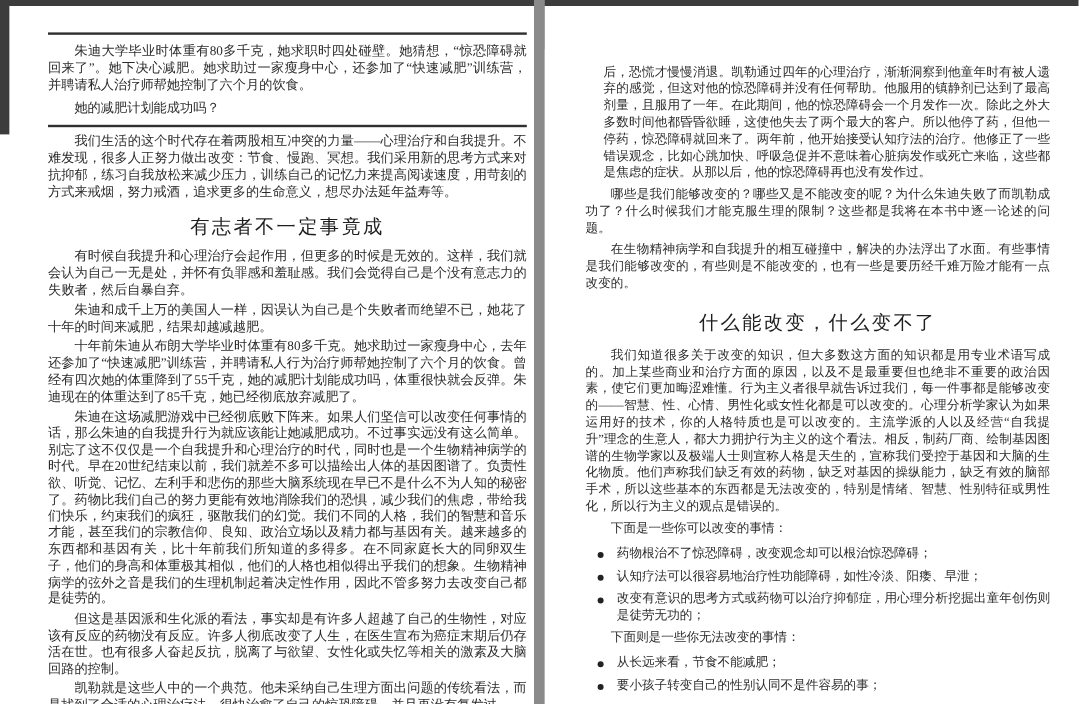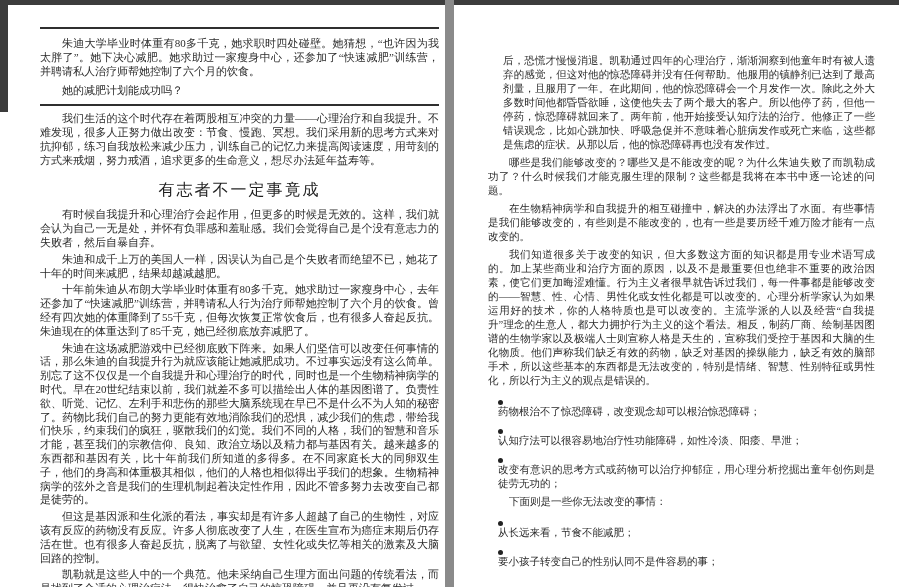--- a/index.html
+++ b/index.html
@@ -29,66 +29,68 @@
 
   h2.section-heading {
     font-size:16px; font-weight:normal; color:#1e1e1e; text-align:center;
     letter-spacing:2px; margin:13px 0 8px 0; line-height:20px;
   }
   .page-right h2.section-heading { margin:16px 0 10px 0; }
   .quote-cont { padding-left:15px; text-indent:0; margin-top:0; }
 
   .list-intro { margin-top:8px; }
   ul.change-list { list-style:none; margin:7px 0 0 0; padding:0 0 0 10px; }
-  ul.change-list li { display:flex; align-items:flex-start; margin-top:5px;flex-direction:column; }
+  ul.change-list li { display:flex; align-items:flex-start; margin-top:5px; }
   .dot {
     flex:0 0 auto; width:5px; height:5px; border-radius:50%;
     background:#222; margin:5px 11px 0 0;
   }
   .li-text { text-align:justify; }
 </style>
 </head>
 <body>
 
 <div class="stage">
 
   <div class="edge-top"></div>
   <div class="edge-left"></div>
   <div class="gutter"></div>
 
   <div class="page page-left">
 
     <div class="excerpt-box">
-      <p>朱迪大学毕业时体重有80多千克，她求职时四处碰壁。她猜想，“也许因为我太胖了”。她下决心减肥。她求助过一家瘦身中心，还参加了“快速减肥”训练营，并聘请私人治疗师帮她控制了六个月的饮食。</p>
+      <p>朱迪大学毕业时体重有80多千克，她求职时四处碰壁。她猜想，“惊恐障碍就回来了”。她下决心减肥。她求助过一家瘦身中心，还参加了“快速减肥”训练营，并聘请私人治疗师帮她控制了六个月的饮食。</p>
       <p class="question">她的减肥计划能成功吗？</p>
     </div>
 
     <p>我们生活的这个时代存在着两股相互冲突的力量——心理治疗和自我提升。不难发现，很多人正努力做出改变：节食、慢跑、冥想。我们采用新的思考方式来对抗抑郁，练习自我放松来减少压力，训练自己的记忆力来提高阅读速度，用苛刻的方式来戒烟，努力戒酒，追求更多的生命意义，想尽办法延年益寿等。</p>
 
     <h2 class="section-heading">有志者不一定事竟成</h2>
 
     <p>有时候自我提升和心理治疗会起作用，但更多的时候是无效的。这样，我们就会认为自己一无是处，并怀有负罪感和羞耻感。我们会觉得自己是个没有意志力的失败者，然后自暴自弃。</p>
     <p>朱迪和成千上万的美国人一样，因误认为自己是个失败者而绝望不已，她花了十年的时间来减肥，结果却越减越肥。</p>
-    <p>十年前朱迪从布朗大学毕业时体重有80多千克。她求助过一家瘦身中心，去年还参加了“快速减肥”训练营，并聘请私人行为治疗师帮她控制了六个月的饮食。曾经有四次她的体重降到了55千克，但每次恢复正常饮食后，也有很多人奋起反抗。朱迪现在的体重达到了85千克，她已经彻底放弃减肥了。</p>
+    <p>十年前朱迪从布朗大学毕业时体重有80多千克。她求助过一家瘦身中心，去年还参加了“快速减肥”训练营，并聘请私人行为治疗师帮她控制了六个月的饮食。曾经有四次她的体重降到了55千克，她的减肥计划能成功吗，体重很快就会反弹。朱迪现在的体重达到了85千克，她已经彻底放弃减肥了。</p>
     <p>朱迪在这场减肥游戏中已经彻底败下阵来。如果人们坚信可以改变任何事情的话，那么朱迪的自我提升行为就应该能让她减肥成功。不过事实远没有这么简单。别忘了这不仅仅是一个自我提升和心理治疗的时代，同时也是一个生物精神病学的时代。早在20世纪结束以前，我们就差不多可以描绘出人体的基因图谱了。负责性欲、听觉、记忆、左利手和悲伤的那些大脑系统现在早已不是什么不为人知的秘密了。药物比我们自己的努力更能有效地消除我们的恐惧，减少我们的焦虑，带给我们快乐，约束我们的疯狂，驱散我们的幻觉。我们不同的人格，我们的智慧和音乐才能，甚至我们的宗教信仰、良知、政治立场以及精力都与基因有关。越来越多的东西都和基因有关，比十年前我们所知道的多得多。在不同家庭长大的同卵双生子，他们的身高和体重极其相似，他们的人格也相似得出乎我们的想象。生物精神病学的弦外之音是我们的生理机制起着决定性作用，因此不管多努力去改变自己都是徒劳的。</p>
     <p>但这是基因派和生化派的看法，事实却是有许多人超越了自己的生物性，对应该有反应的药物没有反应。许多人彻底改变了人生，在医生宣布为癌症末期后仍存活在世。也有很多人奋起反抗，脱离了与欲望、女性化或失忆等相关的激素及大脑回路的控制。</p>
     <p>凯勒就是这些人中的一个典范。他未采纳自己生理方面出问题的传统看法，而是找到了合适的心理治疗法，很快治愈了自己的惊恐障碍，并且再没有复发过。</p>
 
   </div>
 
   <div class="page page-right">
 
     <p class="quote-cont">后，恐慌才慢慢消退。凯勒通过四年的心理治疗，渐渐洞察到他童年时有被人遗弃的感觉，但这对他的惊恐障碍并没有任何帮助。他服用的镇静剂已达到了最高剂量，且服用了一年。在此期间，他的惊恐障碍会一个月发作一次。除此之外大多数时间他都昏昏欲睡，这使他失去了两个最大的客户。所以他停了药，但他一停药，惊恐障碍就回来了。两年前，他开始接受认知疗法的治疗。他修正了一些错误观念，比如心跳加快、呼吸急促并不意味着心脏病发作或死亡来临，这些都是焦虑的症状。从那以后，他的惊恐障碍再也没有发作过。</p>
 
     <p>哪些是我们能够改变的？哪些又是不能改变的呢？为什么朱迪失败了而凯勒成功了？什么时候我们才能克服生理的限制？这些都是我将在本书中逐一论述的问题。</p>
     <p>在生物精神病学和自我提升的相互碰撞中，解决的办法浮出了水面。有些事情是我们能够改变的，有些则是不能改变的，也有一些是要历经千难万险才能有一点改变的。</p>
 
+    <h2 class="section-heading">什么能改变，什么变不了</h2>
 
     <p>我们知道很多关于改变的知识，但大多数这方面的知识都是用专业术语写成的。加上某些商业和治疗方面的原因，以及不是最重要但也绝非不重要的政治因素，使它们更加晦涩难懂。行为主义者很早就告诉过我们，每一件事都是能够改变的——智慧、性、心情、男性化或女性化都是可以改变的。心理分析学家认为如果运用好的技术，你的人格特质也是可以改变的。主流学派的人以及经营“自我提升”理念的生意人，都大力拥护行为主义的这个看法。相反，制药厂商、绘制基因图谱的生物学家以及极端人士则宣称人格是天生的，宣称我们受控于基因和大脑的生化物质。他们声称我们缺乏有效的药物，缺乏对基因的操纵能力，缺乏有效的脑部手术，所以这些基本的东西都是无法改变的，特别是情绪、智慧、性别特征或男性化，所以行为主义的观点是错误的。</p>
 
+    <p class="list-intro">下面是一些你可以改变的事情：</p>
     <ul class="change-list">
       <li>
         <span class="dot"></span>
         <span class="li-text">药物根治不了惊恐障碍，改变观念却可以根治惊恐障碍；</span>
       </li>
       <li>
         <span class="dot"></span>
         <span class="li-text">认知疗法可以很容易地治疗性功能障碍，如性冷淡、阳痿、早泄；</span>
       </li>
       <li>

